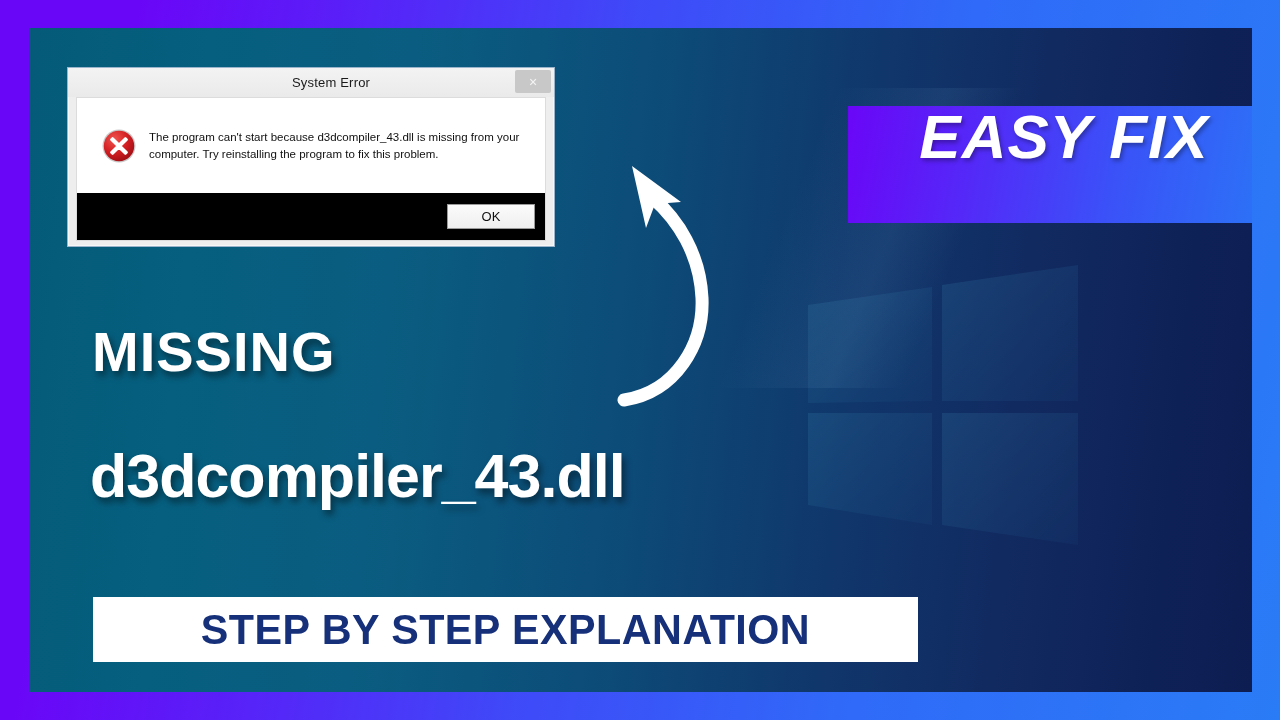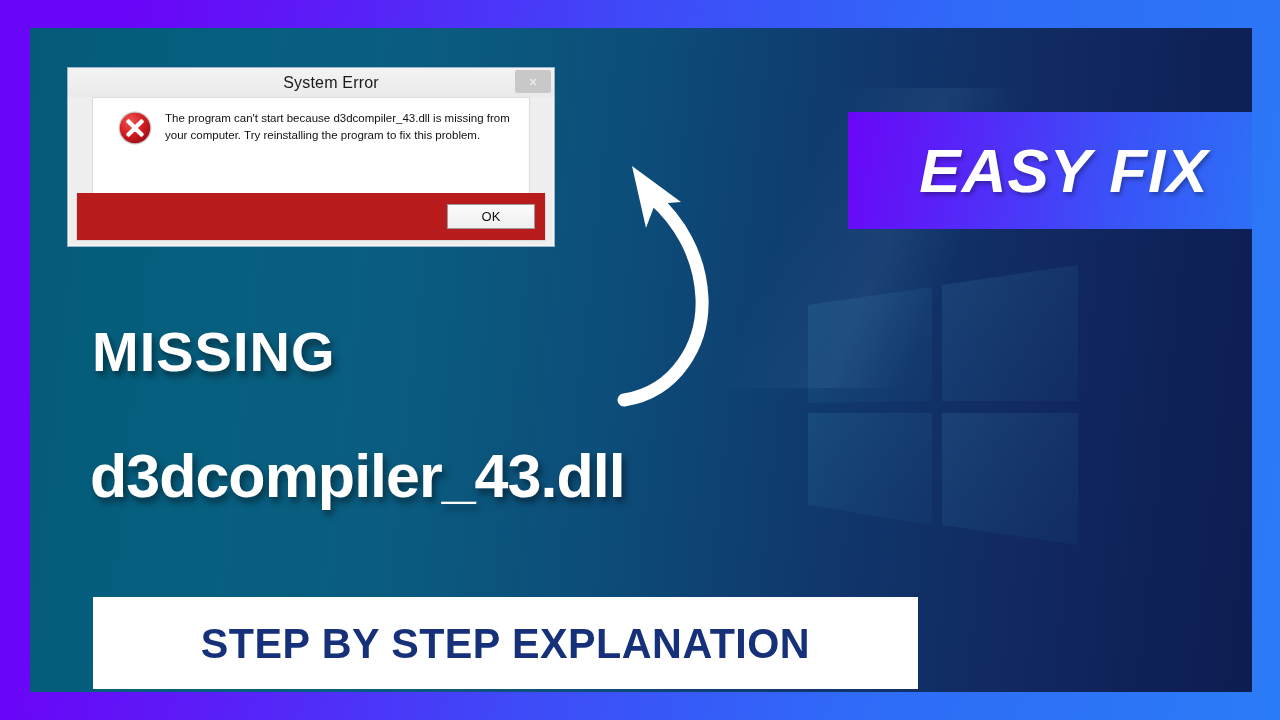--- a/index.html
+++ b/index.html
@@ -78,60 +78,60 @@
   }
   .dlg-titlebar {
     position: relative;
     height: 29px;
     background: linear-gradient(#f3f3f3, #eaeaea);
     display: flex;
     align-items: center;
     justify-content: center;
   }
   .dlg-title-text {
-    font-size: 16px;
+    font-size: 13px;
     color: #1a1a1a;
     letter-spacing: .2px;
     margin-left: 40px;
   }
   .dlg-close-btn {
     position: absolute;
     right: 3px; top: 2px;
     width: 36px; height: 23px;
     background: #c8c8c8;
     border-radius: 2px;
     display: flex;
     align-items: center;
     justify-content: center;
     color: #f5f5f5;
     font-size: 14px;
     line-height: 1;
     cursor: pointer;
   }
   .dlg-body {
-    margin: 0 24px;
+    margin: 0 8px;
     height: 96px;
     background: #ffffff;
     border: 1px solid #dcdcdc;
     border-bottom: none;
     display: flex;
-    align-items: flex-start;
-    padding: 12px 12px;
+    align-items: center;
+    padding: 0 12px;
   }
   .err-icon { flex: 0 0 auto; width: 36px; height: 36px; margin-right: 12px; margin-left: 12px;}
   .dlg-msg {
     font-size: 11.5px;
     color: #101010;
     line-height: 1.45;
     max-width: 385px;
   }
   .dlg-footer {
     margin: 0 8px;
     height: 48px;
-    background: #b91c1c;
+    background: #000000;
     border: 1px solid #dcdcdc;
     border-top: none;
     display: flex;
     align-items: center;
     justify-content: flex-end;
     padding-right: 10px;
   }
   .ok-button {
     width: 88px; height: 25px;
     background: linear-gradient(#fbfbfb, #efefef);
@@ -148,26 +148,26 @@
     position: absolute;
     left: 568px; top: 120px;
     width: 120px; height: 265px;
     pointer-events: none;
   }
 
   
   #easy-fix-banner {
     position: absolute;
     left: 818px;
-    top: 84px;
+    top: 78px;
     width: 432px;
     height: 117px;
     background: linear-gradient(100deg, #6a06f7 0%, #5527f8 28%, #3a52f8 62%, #2a76f6 100%);
     display: flex;
-    align-items: center;
+    align-items: flex-start;
     justify-content: center;
   }
   #easy-fix-text {
     font-family: "Liberation Sans", sans-serif;
     font-weight: bold;
     font-style: italic;
     font-size: 62px;
     color: #ffffff;
     letter-spacing: 1px;
     line-height: 1;
@@ -199,21 +199,21 @@
     text-shadow: 3px 5px 7px rgba(0,0,0,.45);
     white-space: nowrap;
   }
 
   
   #subtitle-banner {
     position: absolute;
     left: 63px;
     top: 569px;
     width: 825px;
-    height: 92px;
+    height: 65px;
     background: #ffffff;
     display: flex;
     align-items: center;
     justify-content: center;
   }
   #subtitle-text {
     font-weight: bold;
     font-size: 43px;
     color: #16317a;
     letter-spacing: .5px;

